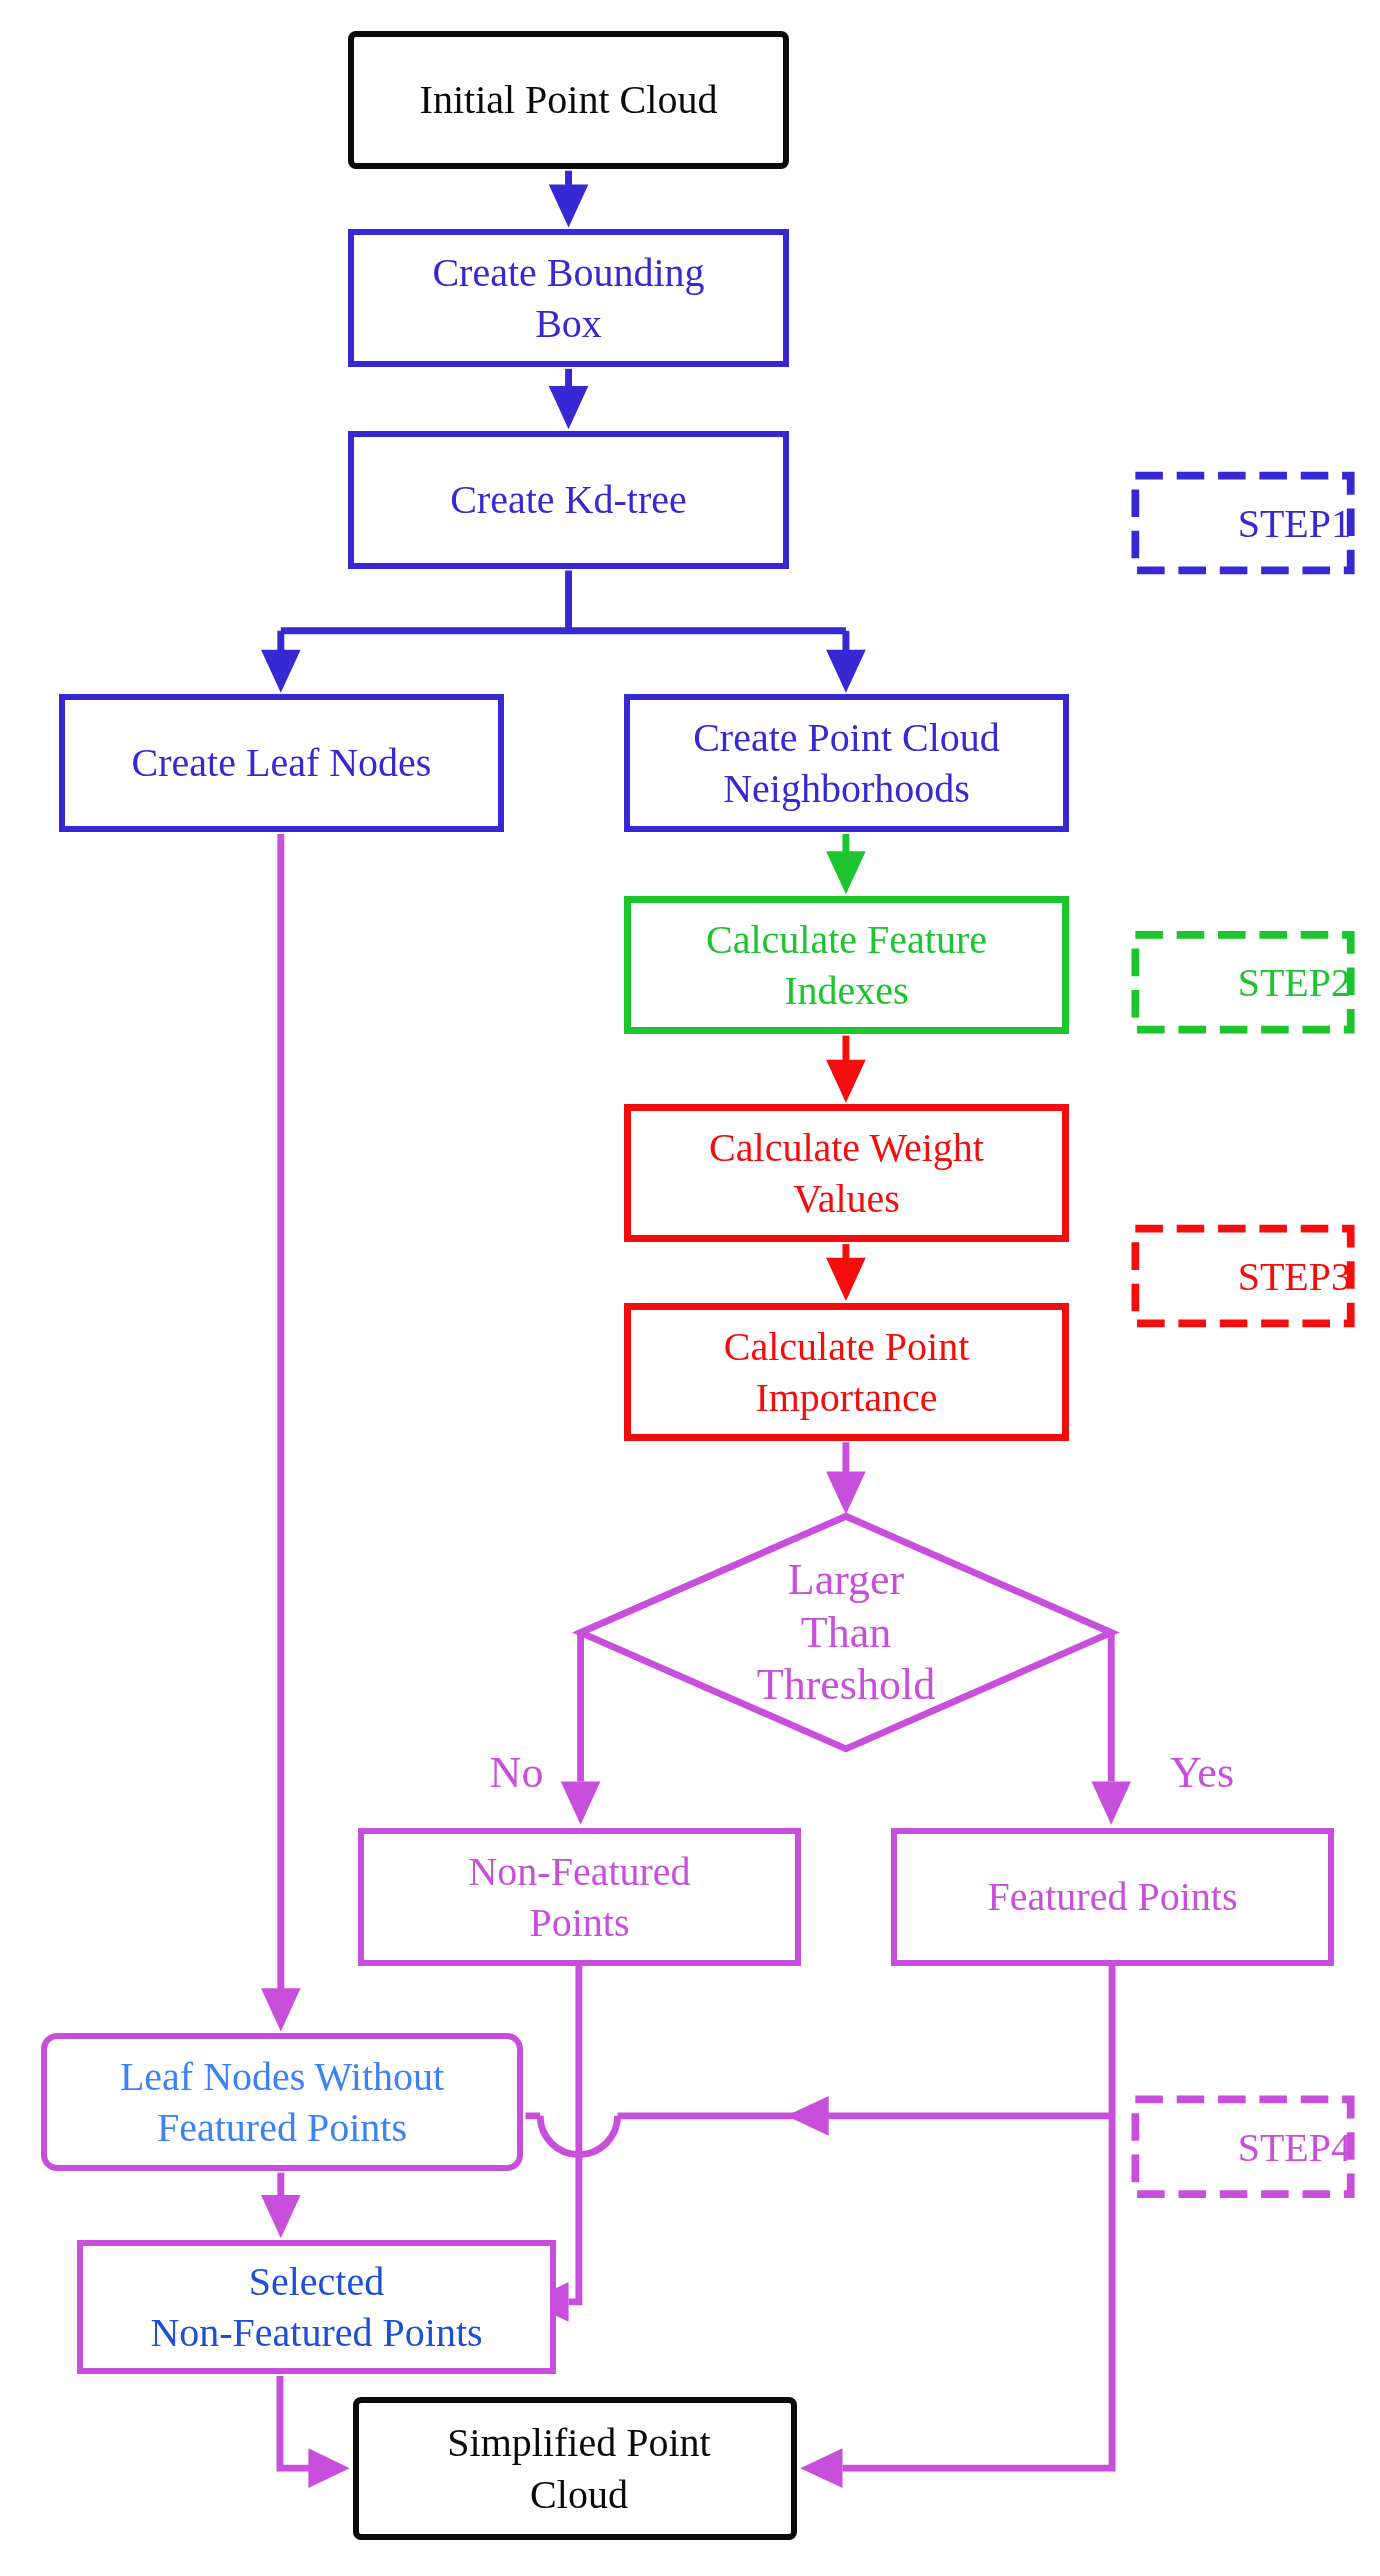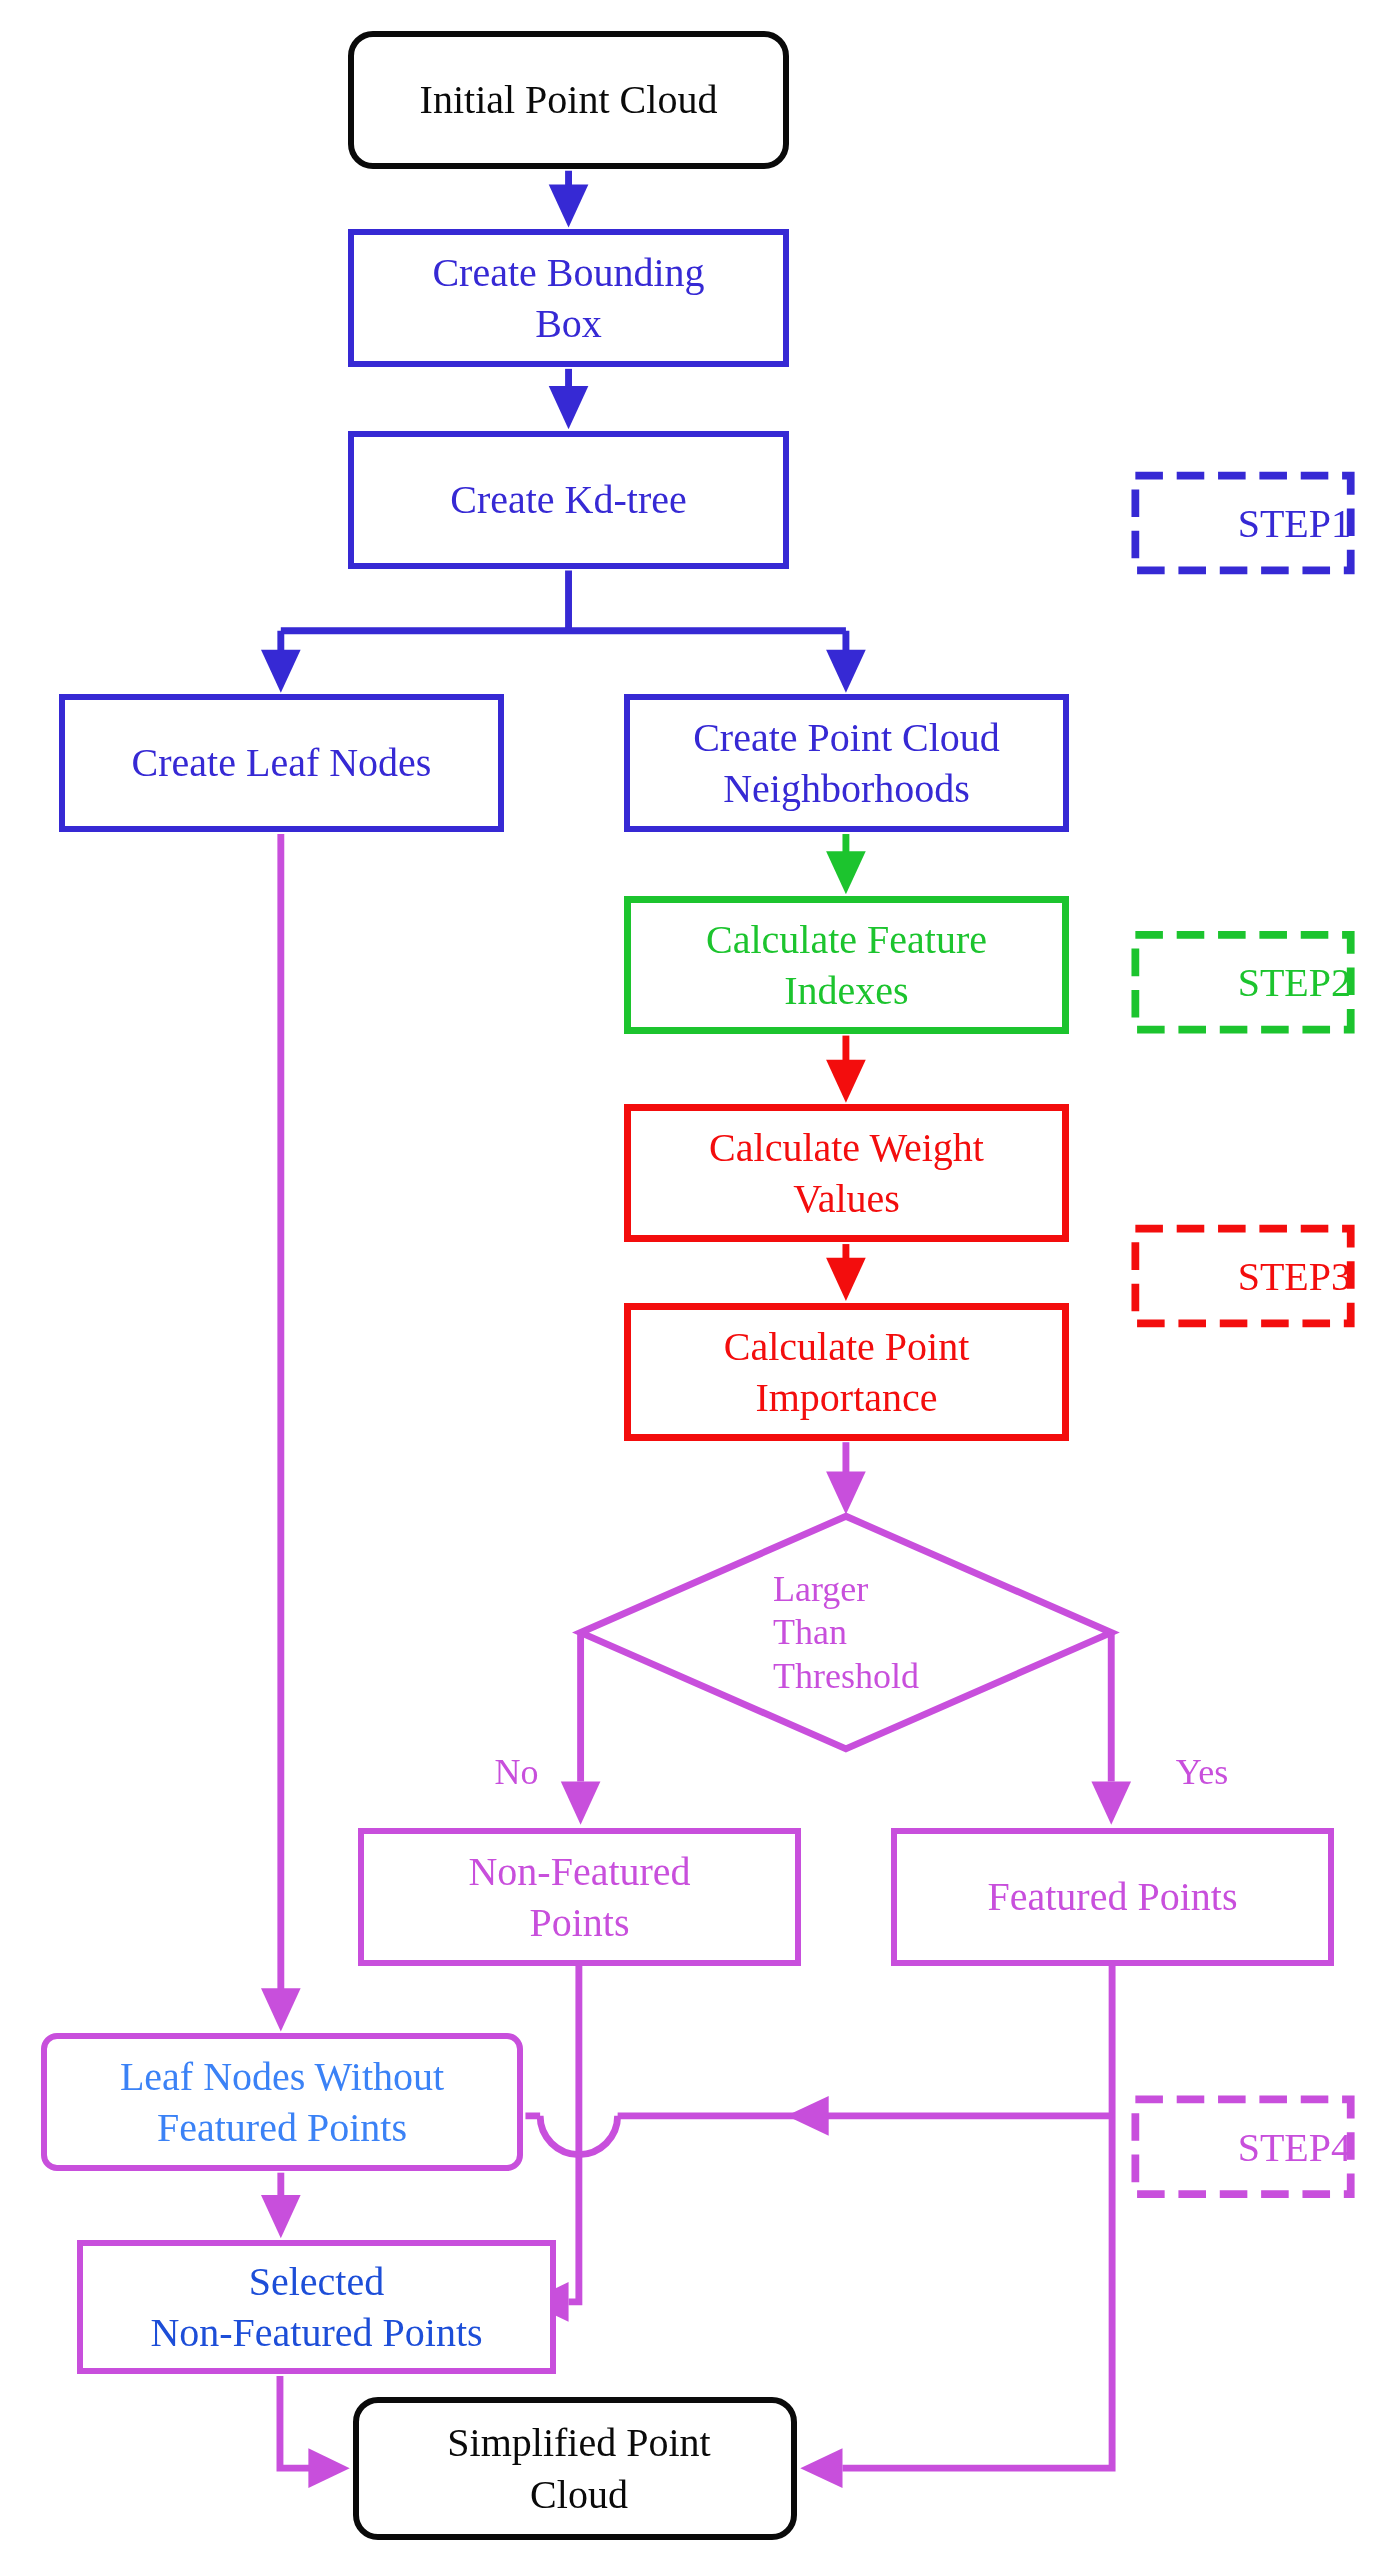--- a/index.html
+++ b/index.html
@@ -13,26 +13,27 @@
   .node{
     position:absolute;
     box-sizing:border-box;
     border:6.9px solid #000;
     background:#ffffff;
     display:flex;align-items:center;justify-content:center;
     text-align:center;
     font-size:40px;line-height:1.28;
   }
   .node span{white-space:pre-line;}
-  .rounded{border-radius:25px;border-width:6.9px;}
+  .rounded{border-radius:8px;border-width:6.9px;}
   .thick{border-width:7.8px;}
   .freetext{
     position:absolute;
     display:flex;align-items:center;justify-content:center;
-    font-size:36px;line-height:1.2;
+    text-align:center;
+    font-size:44px;line-height:1.2;
     background:transparent;border:none;
   }
   .freetext span{white-space:pre-line;}
   .steplabel{
     position:absolute;
     display:flex;align-items:center;justify-content:flex-end;
     font-size:40px;
   }
 </style>
 </head>

